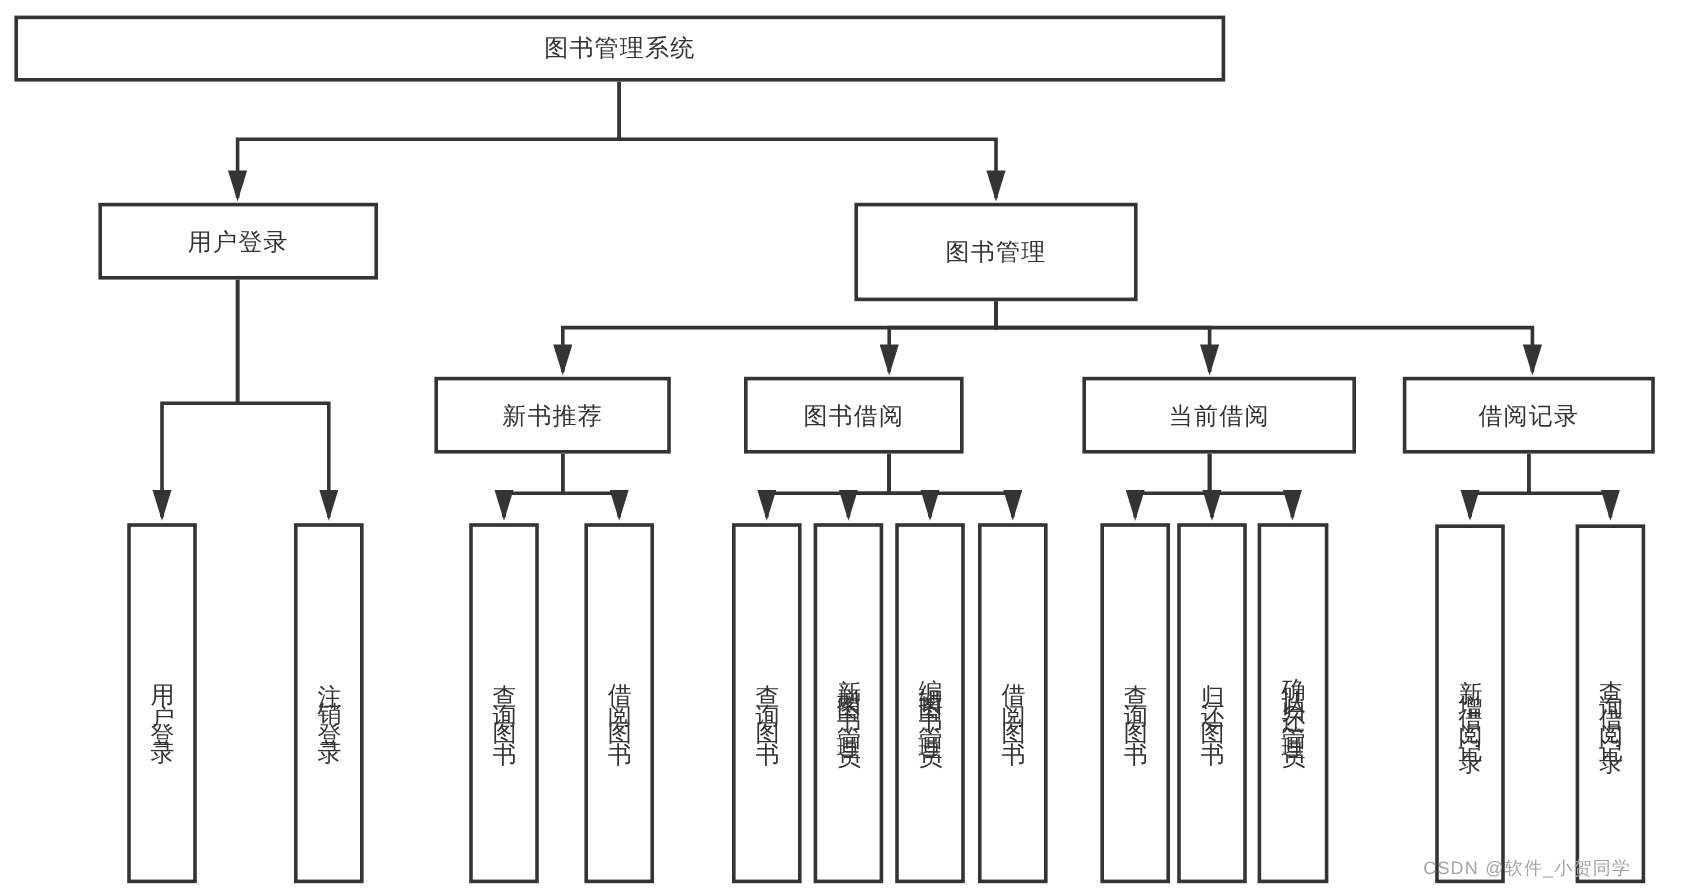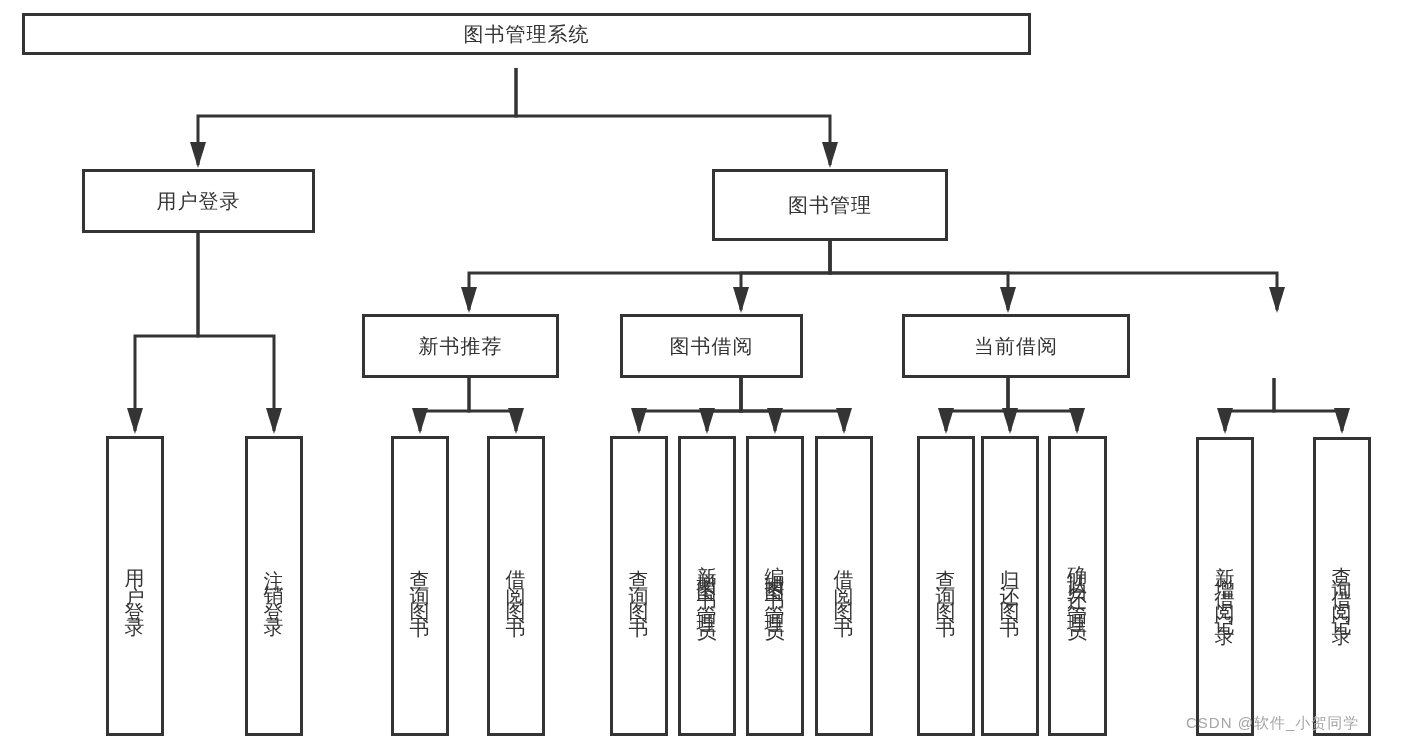--- a/index.html
+++ b/index.html
@@ -89,28 +89,29 @@
 
       <path d="M1008 378 L1008 411 L946 411 L946 431" marker-end="url(#arrow)"></path>
       <path d="M1008 378 L1008 411 L1010 411 L1010 431" marker-end="url(#arrow)"></path>
       <path d="M1008 378 L1008 411 L1077 411 L1077 431" marker-end="url(#arrow)"></path>
 
       <path d="M1274 378 L1274 411 L1225 411 L1225 431" marker-end="url(#arrow)"></path>
       <path d="M1274 378 L1274 411 L1342 411 L1342 431" marker-end="url(#arrow)"></path>
     </g>
   </svg>
 
-  <div class="node" style="left:12px; top:13px; width:1009px; height:42px;margin-left:10px;">图书管理系统</div>
+  <div class="node" style="left:12px; top:13px; width:1009px; height:55px;">图书管理系统</div>
 
   <div class="node" style="left:82px; top:169px; width:233px; height:64px;">用户登录</div>
-  <div class="node" style="left:712px; top:169px; width:236px; height:72px;">图书管理</div>
+  <div class="node" style="left:712px; top:169px; width:236px; height:82px;">图书管理</div>
 
   <div class="node" style="left:362px; top:314px; width:197px; height:64px;">新书推荐</div>
   <div class="node" style="left:620px; top:314px; width:183px; height:64px;">图书借阅</div>
   <div class="node" style="left:902px; top:314px; width:228px; height:64px;">当前借阅</div>
+  <div class="node" style="left:1169px; top:314px; width:210px; height:64px;">借阅记录</div>
 
   <div class="node vnode sparse" style="left:106px; top:436px; width:58px; height:300px;">
     <span>用户登录</span>
   </div>
   <div class="node vnode sparse" style="left:245px; top:436px; width:58px; height:300px;">
     <span>注销登录</span>
   </div>
 
   <div class="node vnode sparse" style="left:391px; top:436px; width:58px; height:300px;">
     <span>查询图书</span>

